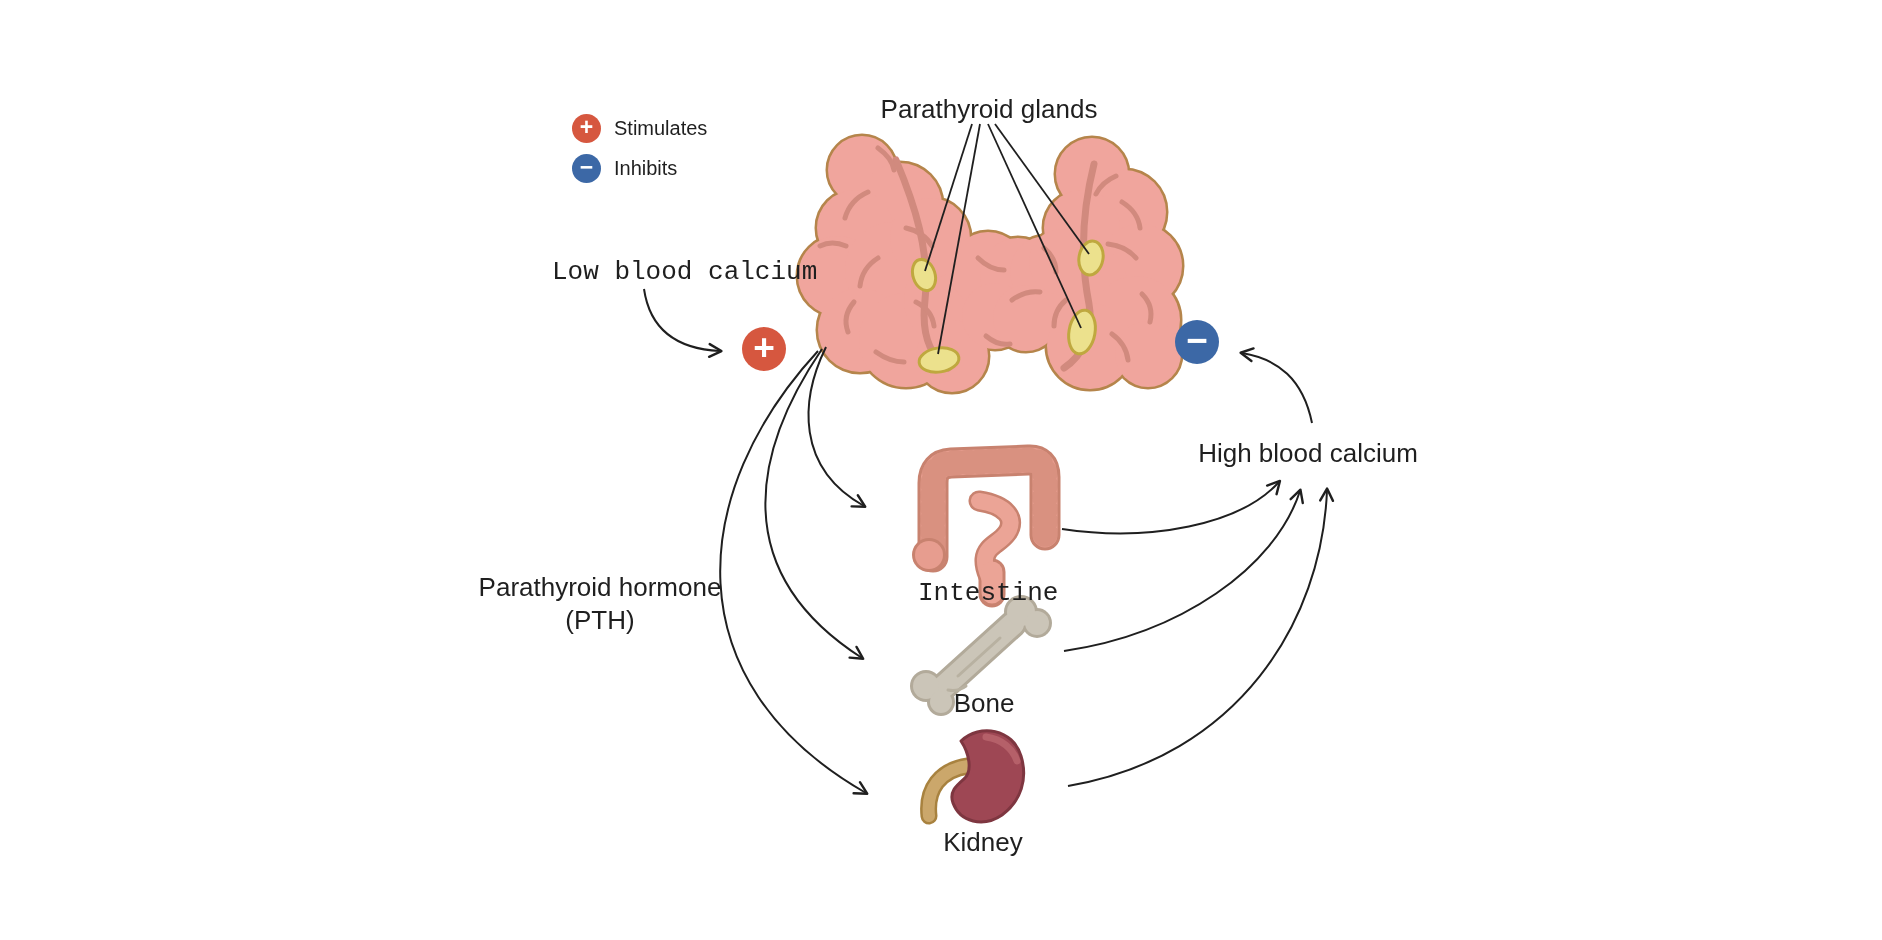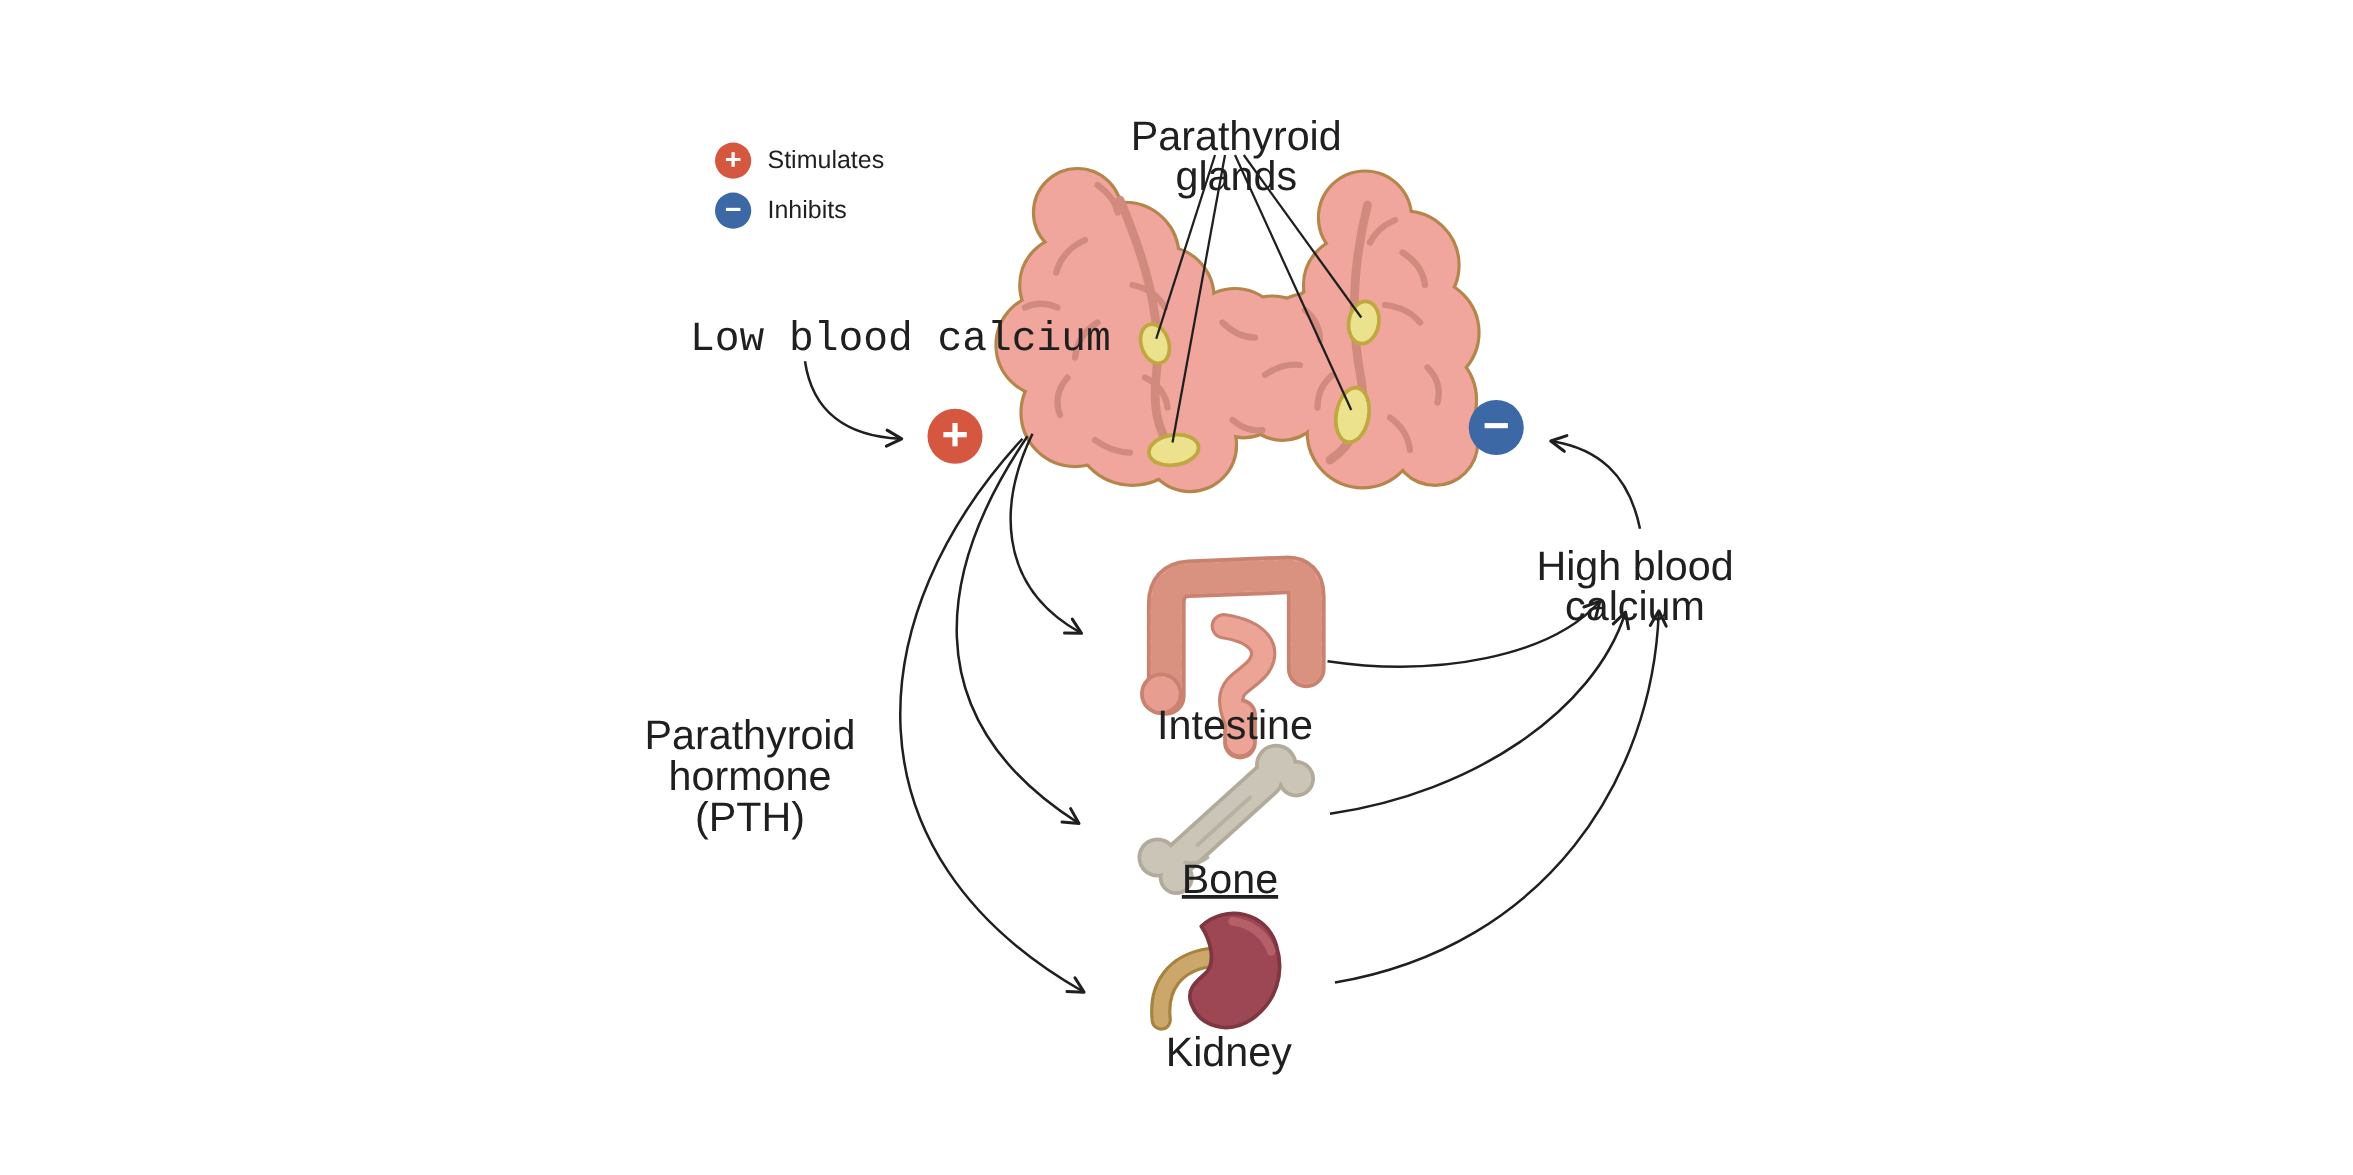--- a/index.html
+++ b/index.html
@@ -7,21 +7,21 @@
     position:relative;
     width:1882px;height:940px;
     background:#ffffff;
     font-family:"Liberation Sans","DejaVu Sans",sans-serif;
     color:#1f1f1f;
     overflow:hidden;
   }
   .artwork{position:absolute;left:0;top:0;}
   .lbl{
     position:absolute;
-    font-size:33px;
+    font-size:26px;
     line-height:32px;
     color:#1f1f1f;
     white-space:nowrap;
   }
   .lbl.center{text-align:center;white-space:normal;}
   .legend-row{
     position:absolute;
     display:flex;align-items:center;gap:13px;
   }
   .legend-dot{
@@ -187,20 +187,20 @@
 
   <div class="lbl" style="left:552px;top:256px;font-family:Liberation Mono, monospace;">Low blood calcium</div>
 
   <div class="lbl center" style="left:1186px;top:437px;width:244px;">High blood calcium</div>
 
   <div class="lbl center" style="left:466px;top:571px;width:268px;line-height:33px;">
     <span class="pth-line">Parathyroid hormone</span>
     <span class="pth-line">(PTH)</span>
   </div>
 
-  <div class="lbl center" style="left:918px;top:564px;width:140px;">Intestine</div>
-  <div class="lbl center" style="left:919px;top:687px;width:130px;text-decoration:underline;">Bone</div>
+  <div class="lbl center" style="left:918px;top:577px;width:140px;font-family:Liberation Mono, monospace;">Intestine</div>
+  <div class="lbl center" style="left:919px;top:687px;width:130px;">Bone</div>
   <div class="lbl center" style="left:913px;top:826px;width:140px;text-align:center;">Kidney</div>
 
   <div class="badge red" style="left:742px;top:327px;">+</div>
   <div class="badge blue" style="left:1175px;top:320px;">−</div>
 
 </div>
 
 </body></html>

